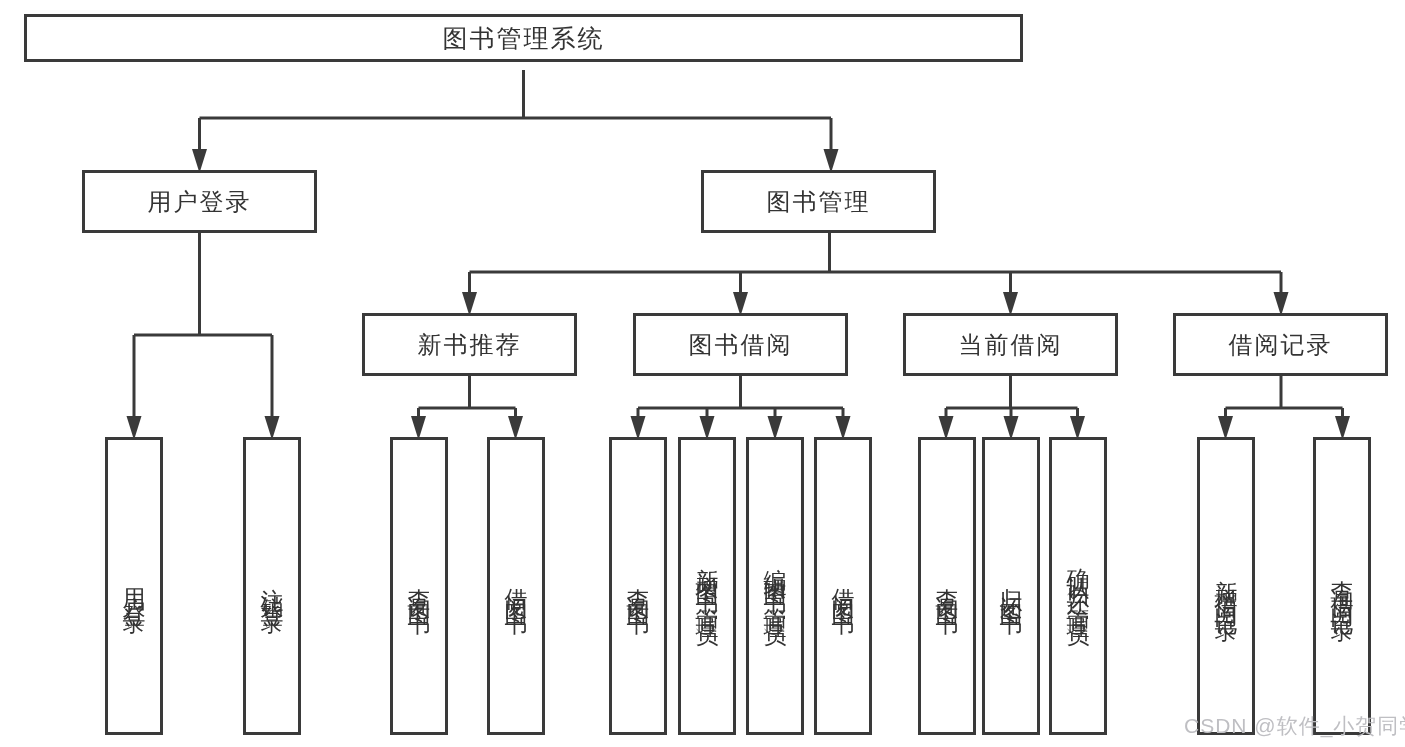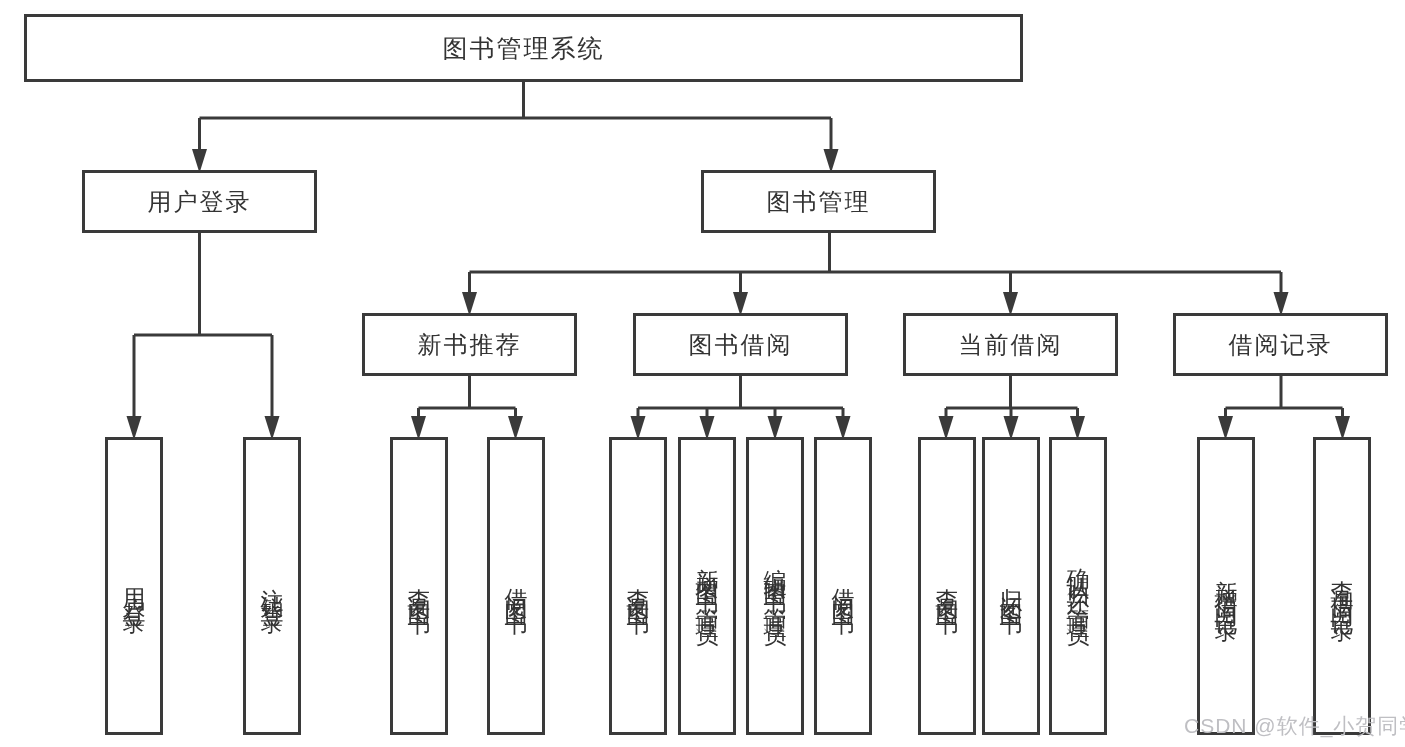--- a/index.html
+++ b/index.html
@@ -6,21 +6,21 @@
   .canvas{
     position:relative;width:1405px;height:747px;background:#ffffff;overflow:hidden;
     font-family:"Liberation Sans","DejaVu Sans",sans-serif;color:#333333;
   }
   .canvas svg{position:absolute;left:0;top:0;}
   .box{
     position:absolute;background:#ffffff;border:3px solid #3a3a3a;box-sizing:border-box;
     display:flex;align-items:center;justify-content:center;
     font-size:24px;letter-spacing:2px;color:#333333;white-space:nowrap;
   }
-  .root{left:24px;top:14px;width:999px;height:68px;font-size:25px;}
+  .root{left:24px;top:14px;width:999px;height:48px;font-size:25px;}
   .lvl2{top:170px;width:235px;height:63px;}
   .lvl3{top:313px;width:215px;height:63px;}
   .leaf{
     position:absolute;top:437px;width:58px;height:298px;background:#ffffff;
     border:3px solid #3a3a3a;box-sizing:border-box;
     display:flex;align-items:center;justify-content:center;
   }
   .vtext{
     writing-mode:vertical-rl;text-orientation:upright;
     font-size:23px;letter-spacing:8px;color:#333333;line-height:1;

